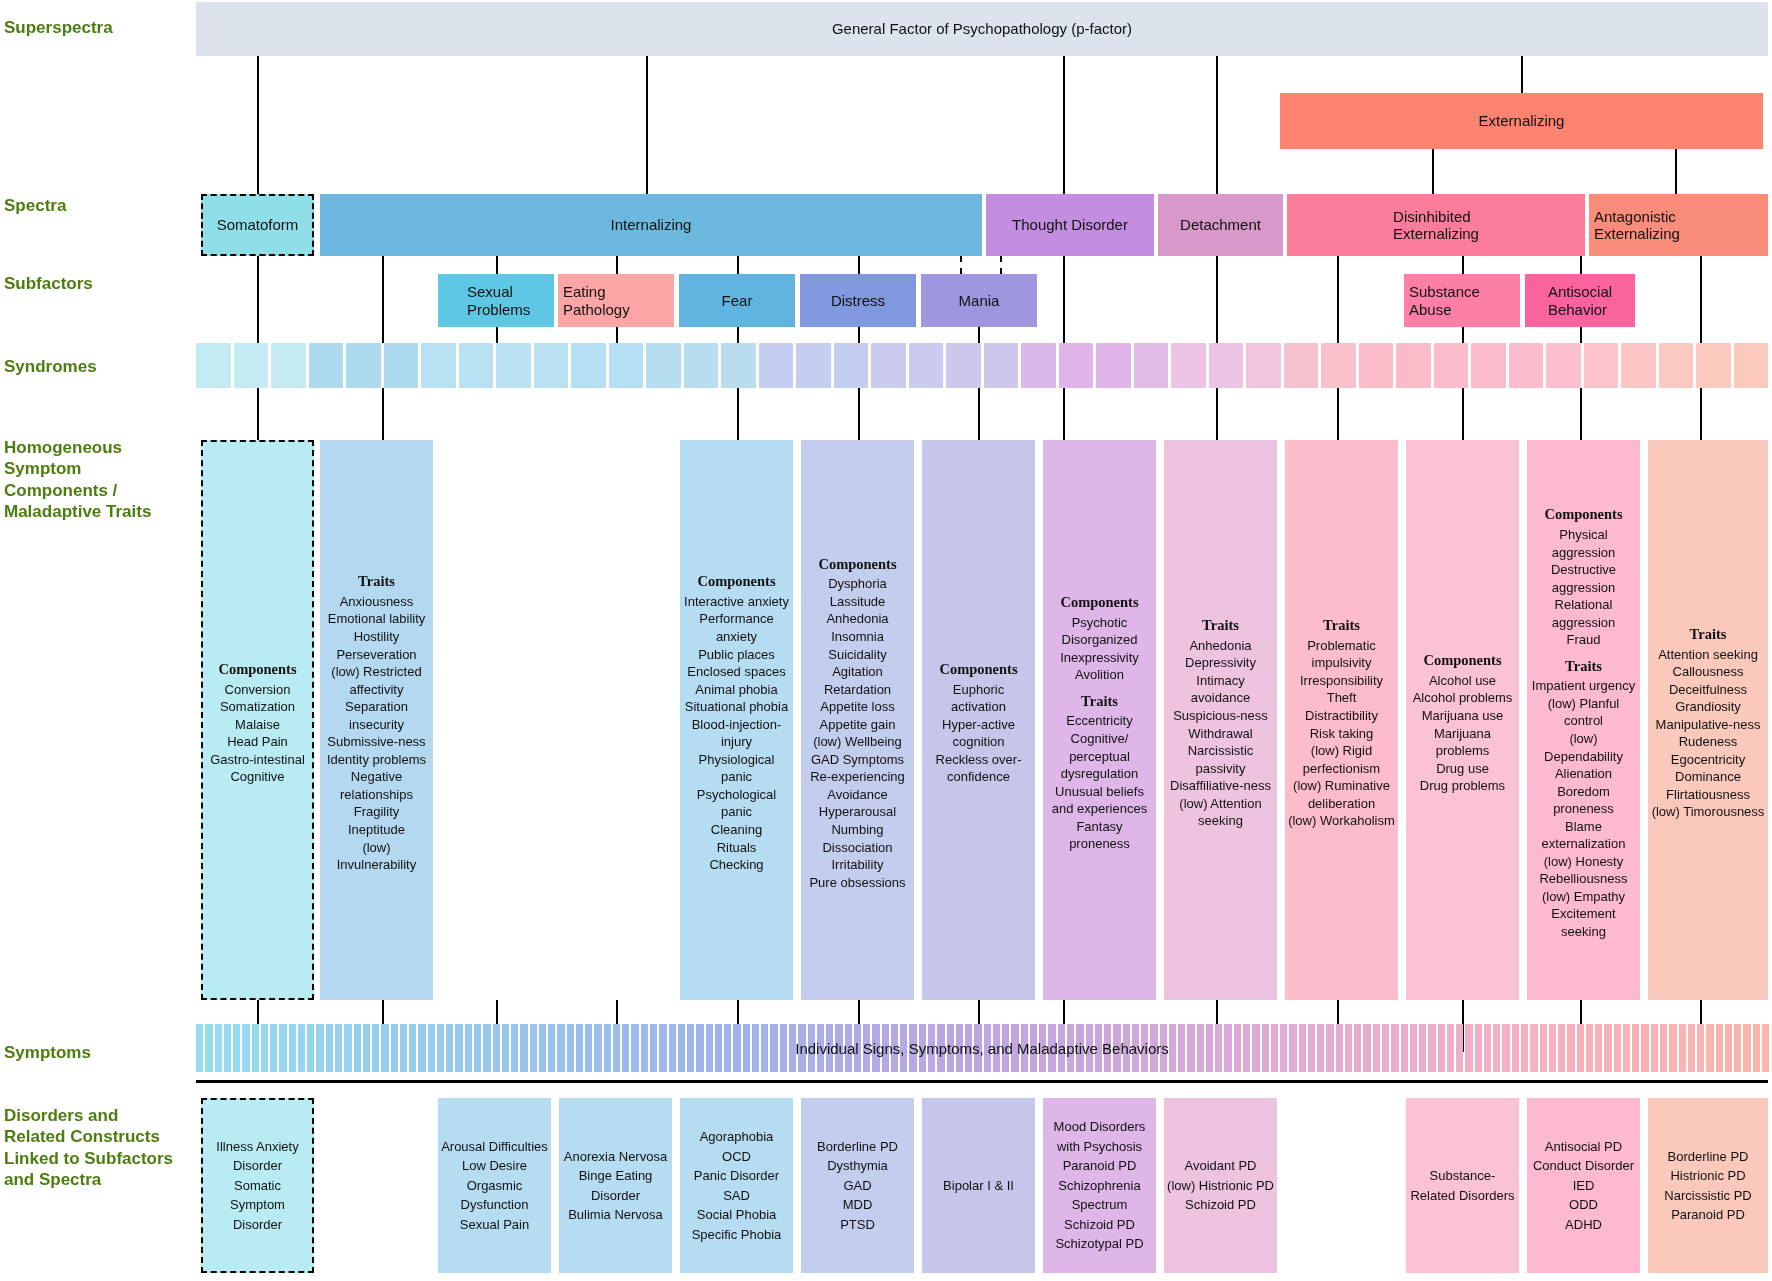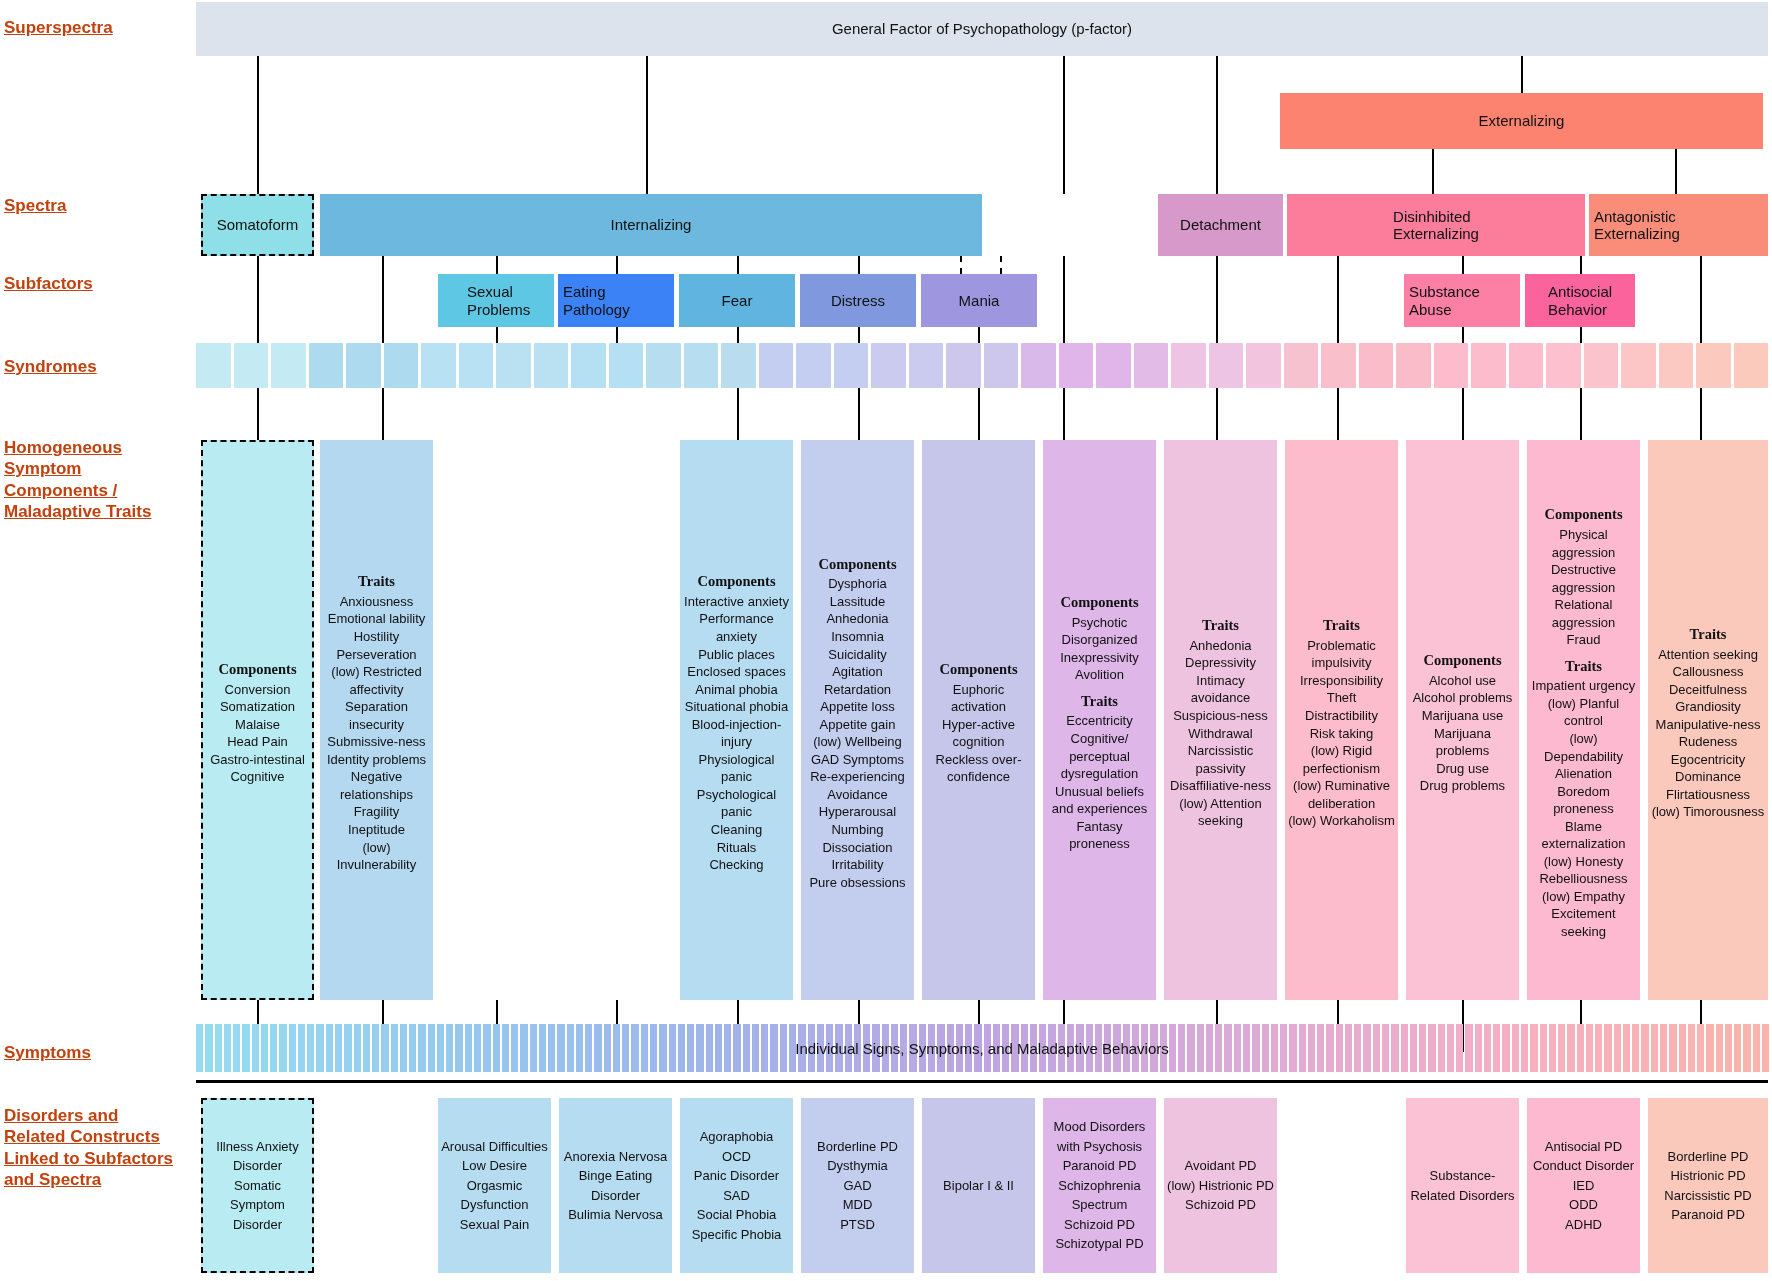--- a/index.html
+++ b/index.html
@@ -1,19 +1,19 @@
 <!DOCTYPE html>
 <html><head>
 <meta charset="utf-8">
 <style>
   html,body{margin:0;padding:0;background:#ffffff;}
   body{font-family:"Liberation Sans", sans-serif;color:#111;}
   #page{position:relative;width:1772px;height:1281px;overflow:hidden;background:#fff;}
 
-  .rowlabel{position:absolute;font-weight:bold;font-size:17px;line-height:1.25;color:#c2410c;text-decoration:underline;}
+  .rowlabel{position:absolute;font-weight:bold;font-size:17px;line-height:1.25;color:#4d7c0f;}
 
   .box{position:absolute;box-sizing:border-box;display:flex;align-items:center;justify-content:center;
        text-align:left;font-size:15px;color:#111;border:1px solid rgba(255,255,255,.0);}
   .box span{display:block;padding:0 4px;line-height:1.15;}
 
   .dashbox{border:2.5px dashed #000 !important;}
 
   .vline{position:absolute;background:#000;width:2px;}
   .dashline{position:absolute;width:0;border-left:2px dashed #000;}
 
@@ -69,20 +69,23 @@
     <span>Externalizing</span>
   </div>
   <div class="vline" style="left:1432px;top:149px;height:45px;"></div>
   <div class="vline" style="left:1675px;top:149px;height:45px;"></div>
 
   <div class="box dashbox" id="spec-0" style="left: 201px; top: 194px; width: 113px; height: 62px; background: rgb(143, 223, 232);">
     <span>Somatoform</span>
   </div>
   <div class="box" id="spec-1" style="left: 320px; top: 194px; width: 662px; height: 62px; background: rgb(108, 184, 222);">
     <span>Internalizing</span>
+  </div>
+  <div class="box" id="spec-2" style="left: 986px; top: 194px; width: 168px; height: 62px; background: rgb(196, 142, 224);">
+    <span>Thought Disorder</span>
   </div>
   <div class="box" id="spec-3" style="left: 1158px; top: 194px; width: 125px; height: 62px; background: rgb(214, 153, 202);">
     <span>Detachment</span>
   </div>
   <div class="box" id="spec-4" style="left: 1287px; top: 194px; width: 298px; height: 62px; white-space: pre-line; background: rgb(251, 124, 155);">
     <span>Disinhibited
 Externalizing</span>
   </div>
   <div class="box" id="spec-5" style="left: 1589px; top: 194px; width: 179px; height: 62px; background: rgb(250, 141, 121);">
     <span>Antagonistic Externalizing</span>
@@ -99,21 +102,21 @@
   <div class="vline" style="left:1063px;top:256px;height:87px;"></div>
   <div class="vline" style="left:1216px;top:256px;height:87px;"></div>
   <div class="vline" style="left:1337px;top:256px;height:87px;"></div>
   <div class="vline" style="left:1462px;top:256px;height:18px;"></div>
   <div class="vline" style="left:1580px;top:256px;height:18px;"></div>
   <div class="vline" style="left:1700px;top:256px;height:87px;"></div>
 
   <div class="box" id="sub-0" style="left: 438px; top: 274px; width: 116px; height: 53px; background: rgb(94, 200, 228); padding-left: 24px;">
     <span>Sexual Problems</span>
   </div>
-  <div class="box" id="sub-1" style="left: 558px; top: 274px; width: 116px; height: 53px; background: #3b82f6;">
+  <div class="box" id="sub-1" style="left: 558px; top: 274px; width: 116px; height: 53px; background: #fca5a5;">
     <span>Eating Pathology</span>
   </div>
   <div class="box" id="sub-2" style="left: 679px; top: 274px; width: 116px; height: 53px; background: rgb(95, 180, 224);">
     <span>Fear</span>
   </div>
   <div class="box" id="sub-3" style="left: 800px; top: 274px; width: 116px; height: 53px; background: rgb(128, 152, 221);">
     <span>Distress</span>
   </div>
   <div class="box" id="sub-4" style="left: 921px; top: 274px; width: 116px; height: 53px; background: rgb(159, 150, 224);">
     <span>Mania</span>

